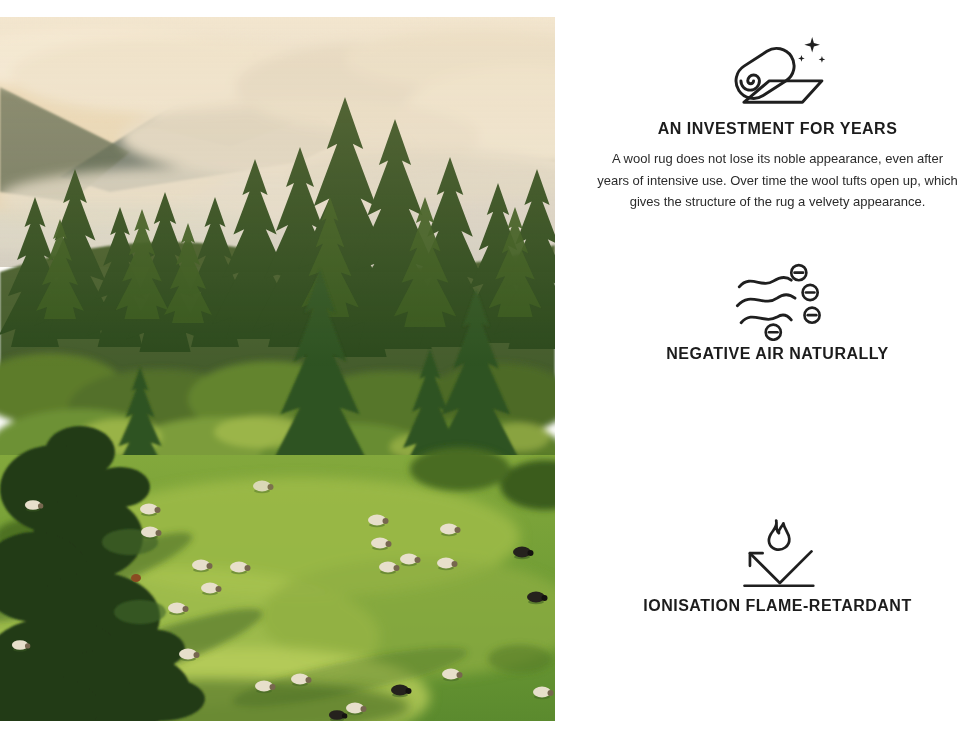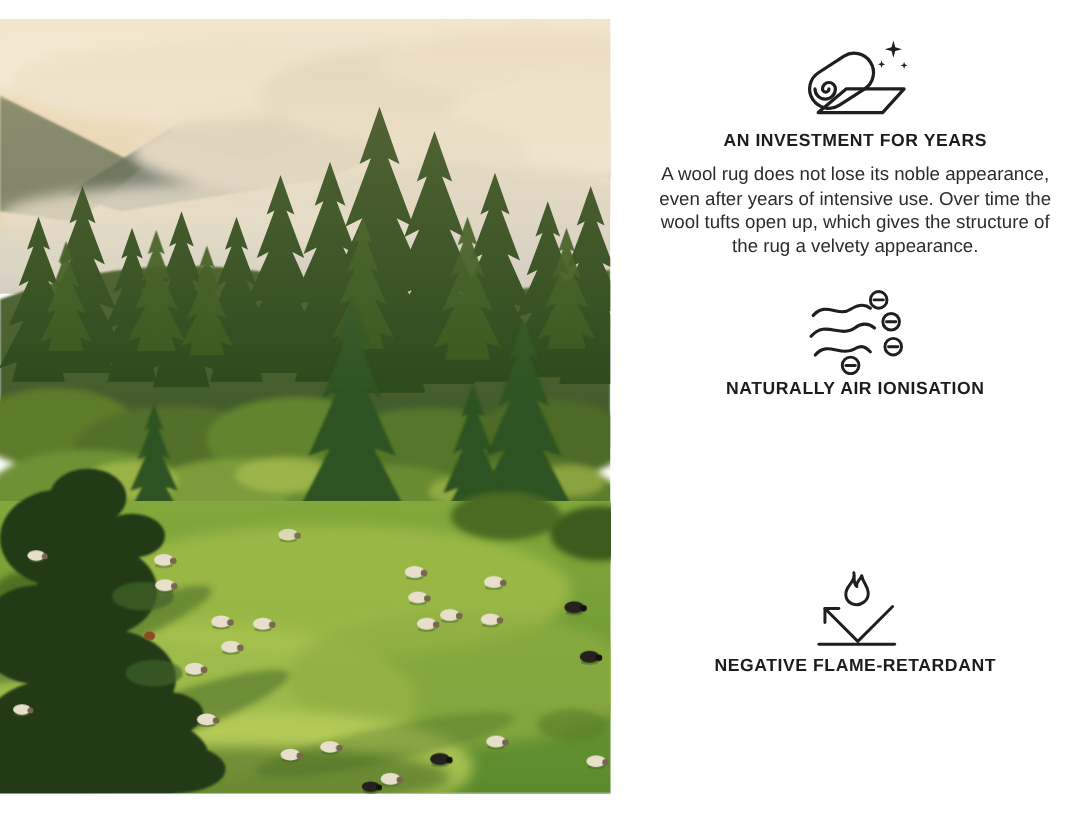--- a/index.html
+++ b/index.html
@@ -6,21 +6,21 @@
   html,body{margin:0;padding:0;background:#ffffff;}
   .page{position:relative;width:970px;height:740px;background:#ffffff;overflow:hidden;
         font-family:"Liberation Sans",sans-serif;}
   .photo{position:absolute;left:0;top:17px;width:555px;height:704px;overflow:hidden;}
   .photo svg{display:block;}
   .features{position:absolute;left:585px;top:0;width:385px;height:740px;}
   .feature{position:absolute;left:0;width:385px;text-align:center;}
   .feature .ic{display:flex;justify-content:center;margin-bottom:4px;}
   .feature h3{margin:4px 0 10px 0;font-size:16px;font-weight:700;letter-spacing:.5px;
               color:#1c1c1c;}
-  .feature p{margin:0 auto;max-width:362px;font-size:17px;line-height:21.5px;color:#2b2b2b;}
+  .feature p{margin:0 auto;max-width:362px;font-size:13px;line-height:21.5px;color:#2b2b2b;}
   .f1{top:34px;}
   .f2{top:261px;}
   .f3{top:517px;}
   .icon-svg{stroke:#1f1f1f;fill:none;stroke-width:3;stroke-linecap:round;stroke-linejoin:round;}
 </style>
 </head>
 <body>
 
 <div class="page">
 
@@ -234,31 +234,31 @@
               <circle cx="89" cy="33" r="8"></circle>
                 <line x1="84.5" y1="33" x2="93.5" y2="33"></line>
               <circle cx="91" cy="57" r="8"></circle>
                 <line x1="86.5" y1="57" x2="95.5" y2="57"></line>
               <circle cx="50" cy="75" r="8"></circle>
                 <line x1="45.5" y1="75" x2="54.5" y2="75"></line>
             </g>
           </g>
         </svg>
       </div>
-      <h3>NATURALLY AIR IONISATION</h3>
+      <h3>NEGATIVE AIR NATURALLY</h3>
     </section>
 
     <section class="feature f3">
       <div class="ic">
         <svg width="100" height="76" viewBox="0 0 110 84">
           <g class="icon-svg">
             <path d="M53 4 C55 10 50 14 47 19 C43 26 45 33 52 35.5 C60 38 68 32 67.5 24 C67 17 62 14 61 7 C59 12 55 13 56 18 C52 15 54 8 53 4 Z"></path>
             <path d="M92 38 L57 73 L24 40"></path>
             <path d="M24 54 L24 40 L38 40"></path>
             <line x1="18" y1="76" x2="94" y2="76"></line>
           </g>
         </svg>
       </div>
-      <h3>NEGATIVE FLAME-RETARDANT</h3>
+      <h3>IONISATION FLAME-RETARDANT</h3>
     </section>
 
   </div>
 </div>
 
 </body></html>

